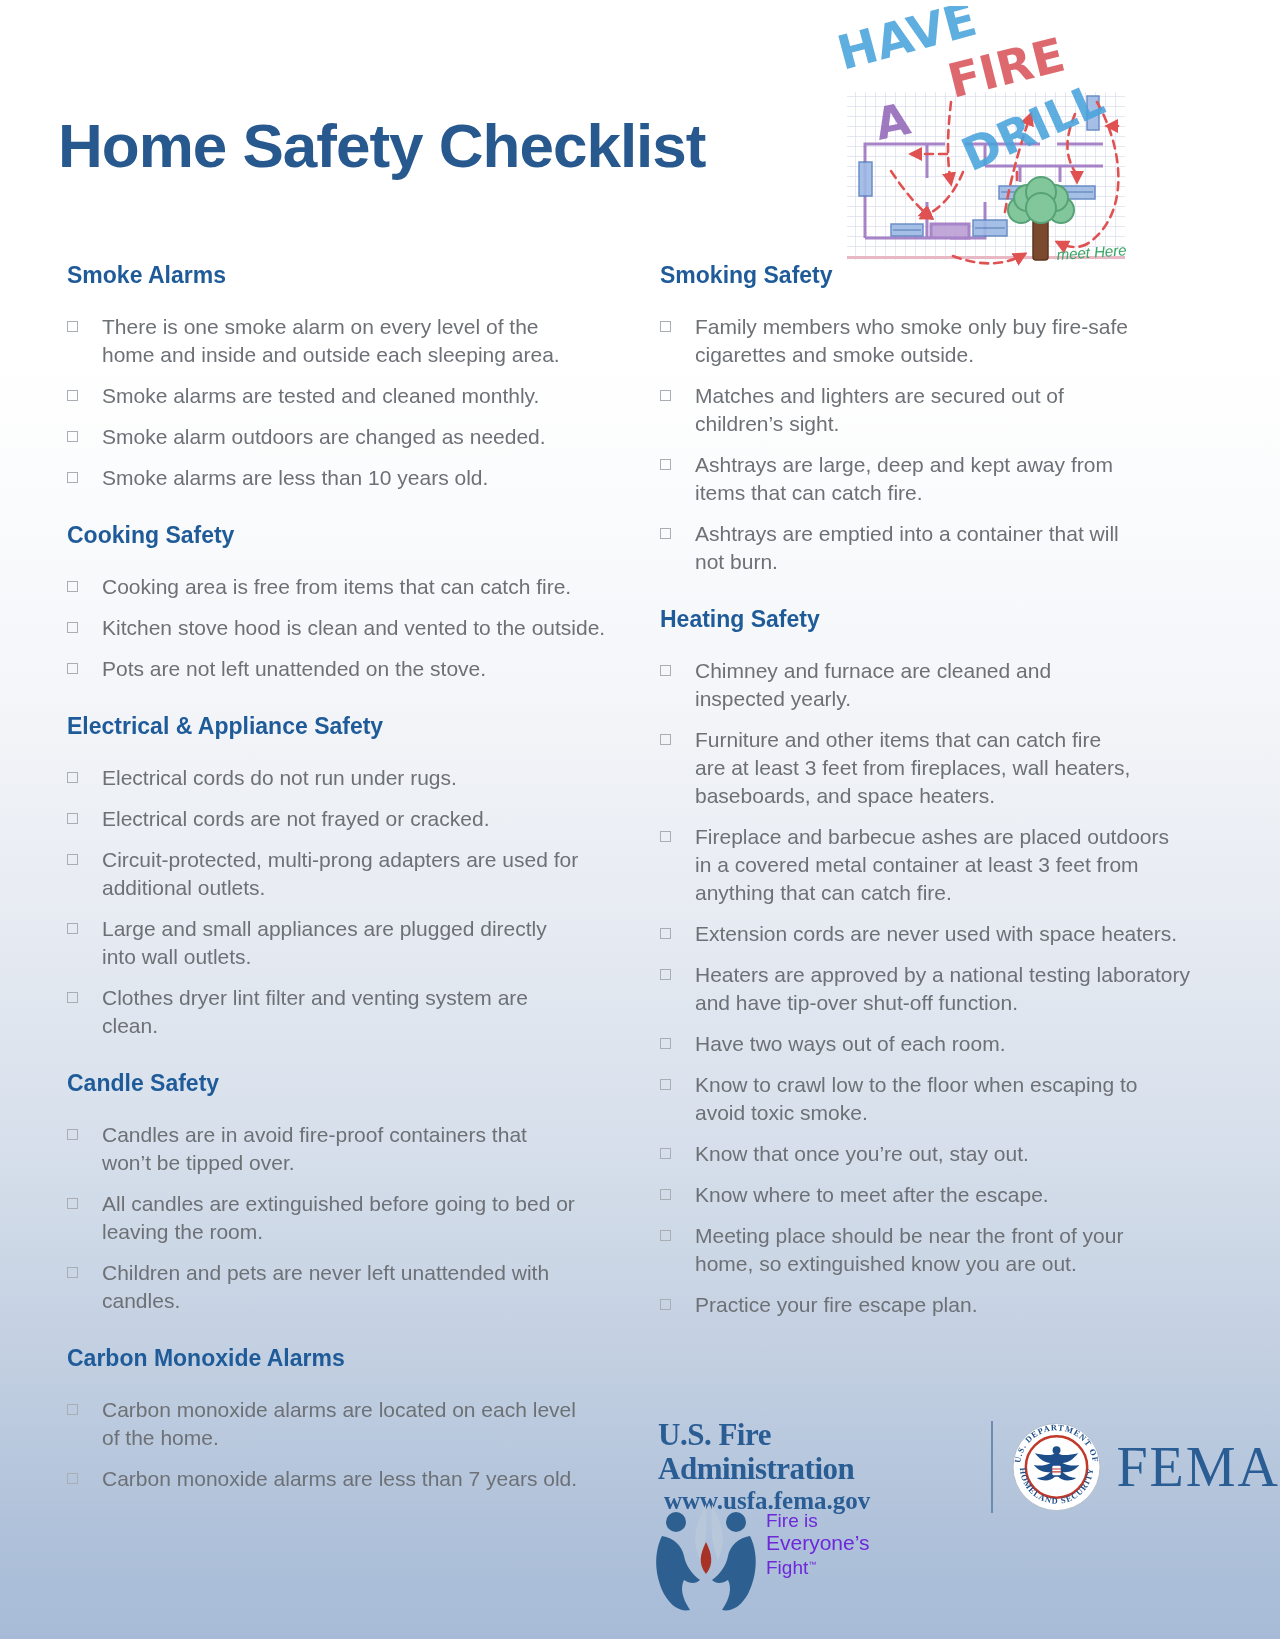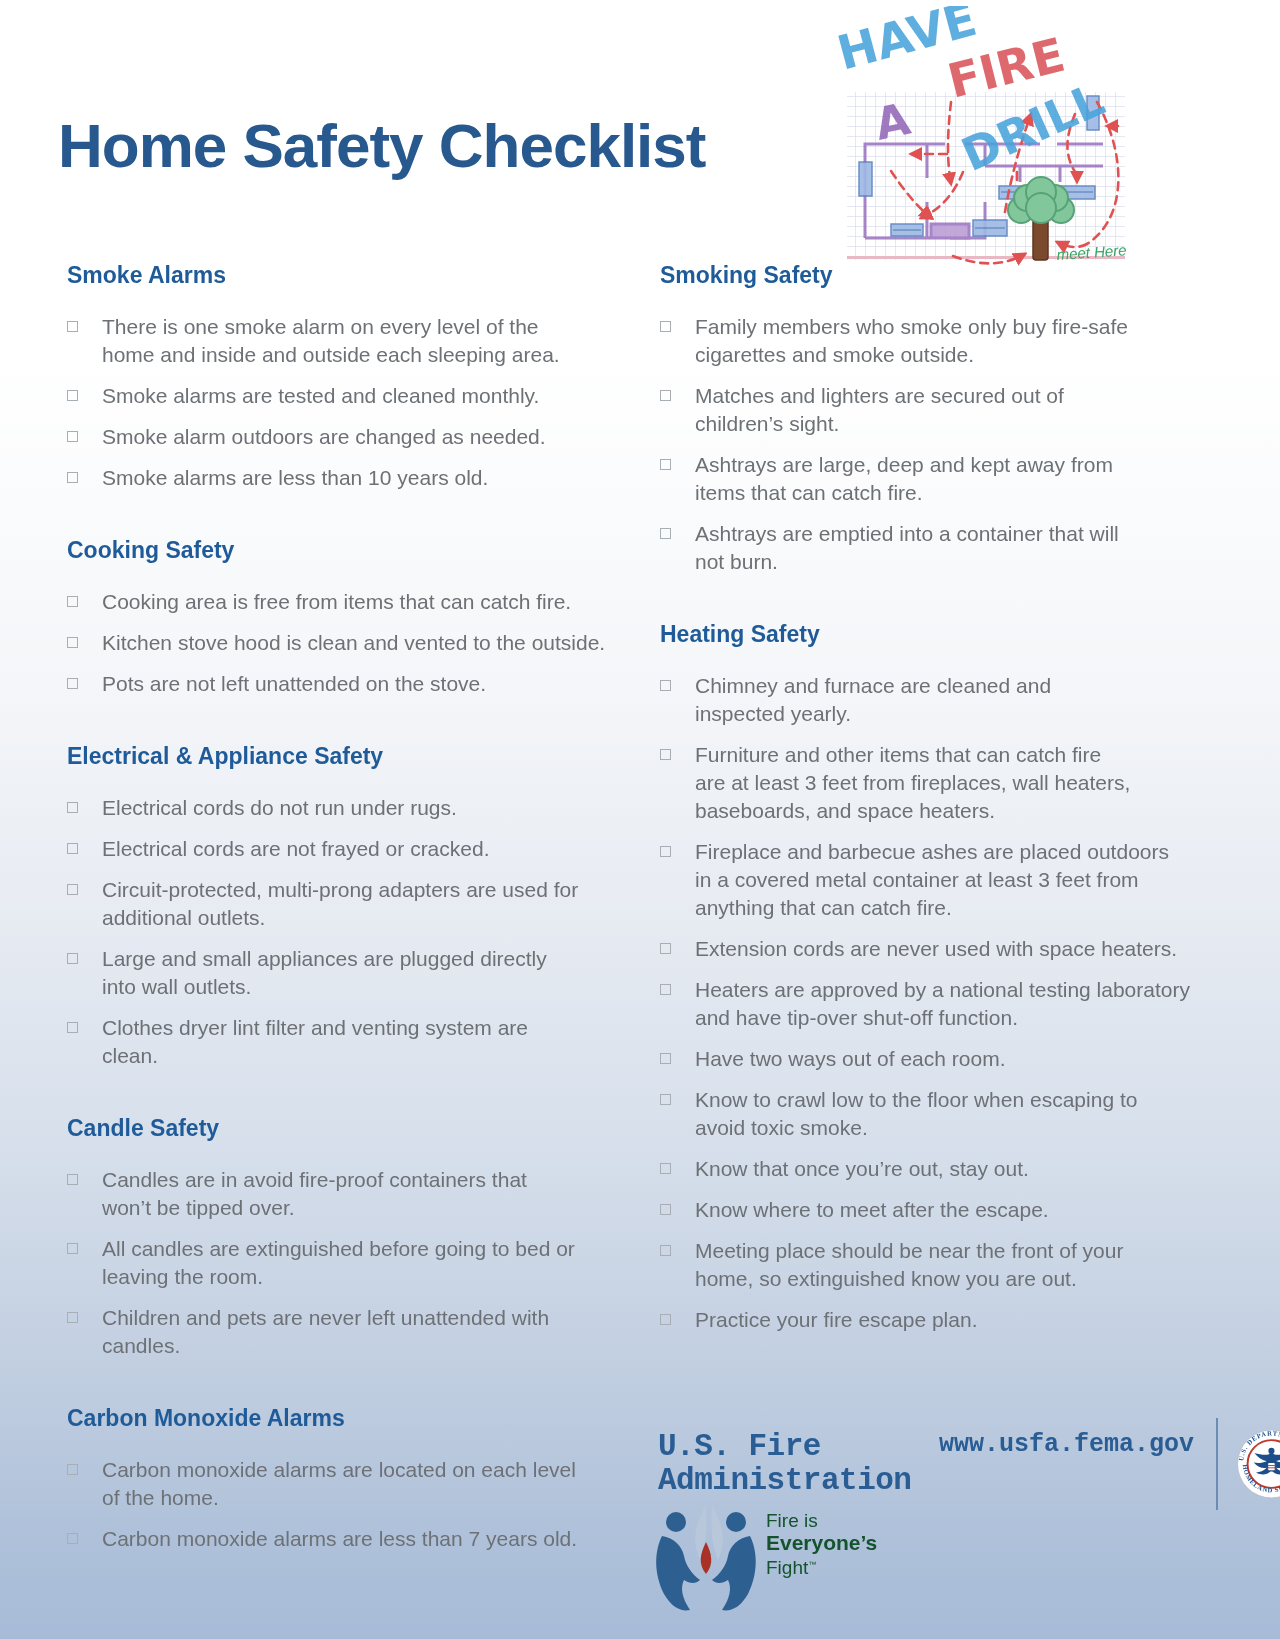--- a/index.html
+++ b/index.html
@@ -17,57 +17,57 @@
     position:absolute; left:58px; top:110px;
     font-size:62px; font-weight:700; letter-spacing:-1px;
     color:#27588e;
   }
   .drawing { position:absolute; left:835px; top:6px; }
   .col { position:absolute; top:253px; }
   .col-left  { left:67px;  width:560px; }
   .col-right { left:660px; width:580px; }
   .sec-heading {
     font-size:23px; font-weight:700; color:#1f5b99;
-    line-height:28px; margin-bottom:24px; margin-top:44px;
+    line-height:28px; margin-bottom:24px; margin-top:29px;
   }
   .section:first-child .sec-heading { margin-top:8px; }
   .item { display:flex; align-items:flex-start; margin-bottom:13px; }
   .cb {
     flex:0 0 auto; width:11px; height:11px;
     border:1.5px solid #a9aeb4; margin-top:8px; margin-right:24px;
     background:transparent;
   }
   .item-text {
     font-size:21px; line-height:28px; color:#6d7176;
     white-space:pre-line;
   }
   
   .footer-row {
     position:absolute; left:658px; top:1418px;
     display:flex; align-items:center;
     font-family:"Liberation Serif", serif; color:#2a5d94;
   }
-  .usfa-block { display:flex; flex-direction:row;font-family:Liberation Mono, monospace; }
+  .usfa-block { display:flex; flex-direction:column; }
   .usfa-name { font-size:31px; font-weight:700; line-height:34px; letter-spacing:-0.5px; }
   .usfa-url  { font-size:25px; font-weight:700; line-height:30px; margin-left:6px; }
   .footer-divider {
     width:2px; height:92px; background:#6c8cb4;
     margin-left:22px; margin-right:18px;
   }
   .fema-wordmark {
     font-size:56px; font-weight:400; letter-spacing:2px;
     margin-left:14px; color:#2a5d94;
   }
   .fief {
     position:absolute; left:652px; top:1490px;
     display:flex; align-items:center;
   }
-  .fief-text { margin-left:6px; color:#14532d; line-height:22px; margin-top:-18px; }
+  .fief-text { margin-left:6px; color:#6d28d9; line-height:22px; margin-top:-18px; }
   .fief-l1 { font-size:19px; }
-  .fief-l2 { font-size:21px; font-weight:700; }
+  .fief-l2 { font-size:21px; font-weight:400; }
   .fief-l3 { font-size:19px; }
   .fief-tm { font-size:8px; vertical-align:super; }
 </style>
 </head>
 <body>
 
 <h1 class="page-title">Home Safety Checklist</h1>
 
 <div class="drawing">
   <svg width="300" height="264" viewBox="0 0 300 264">

